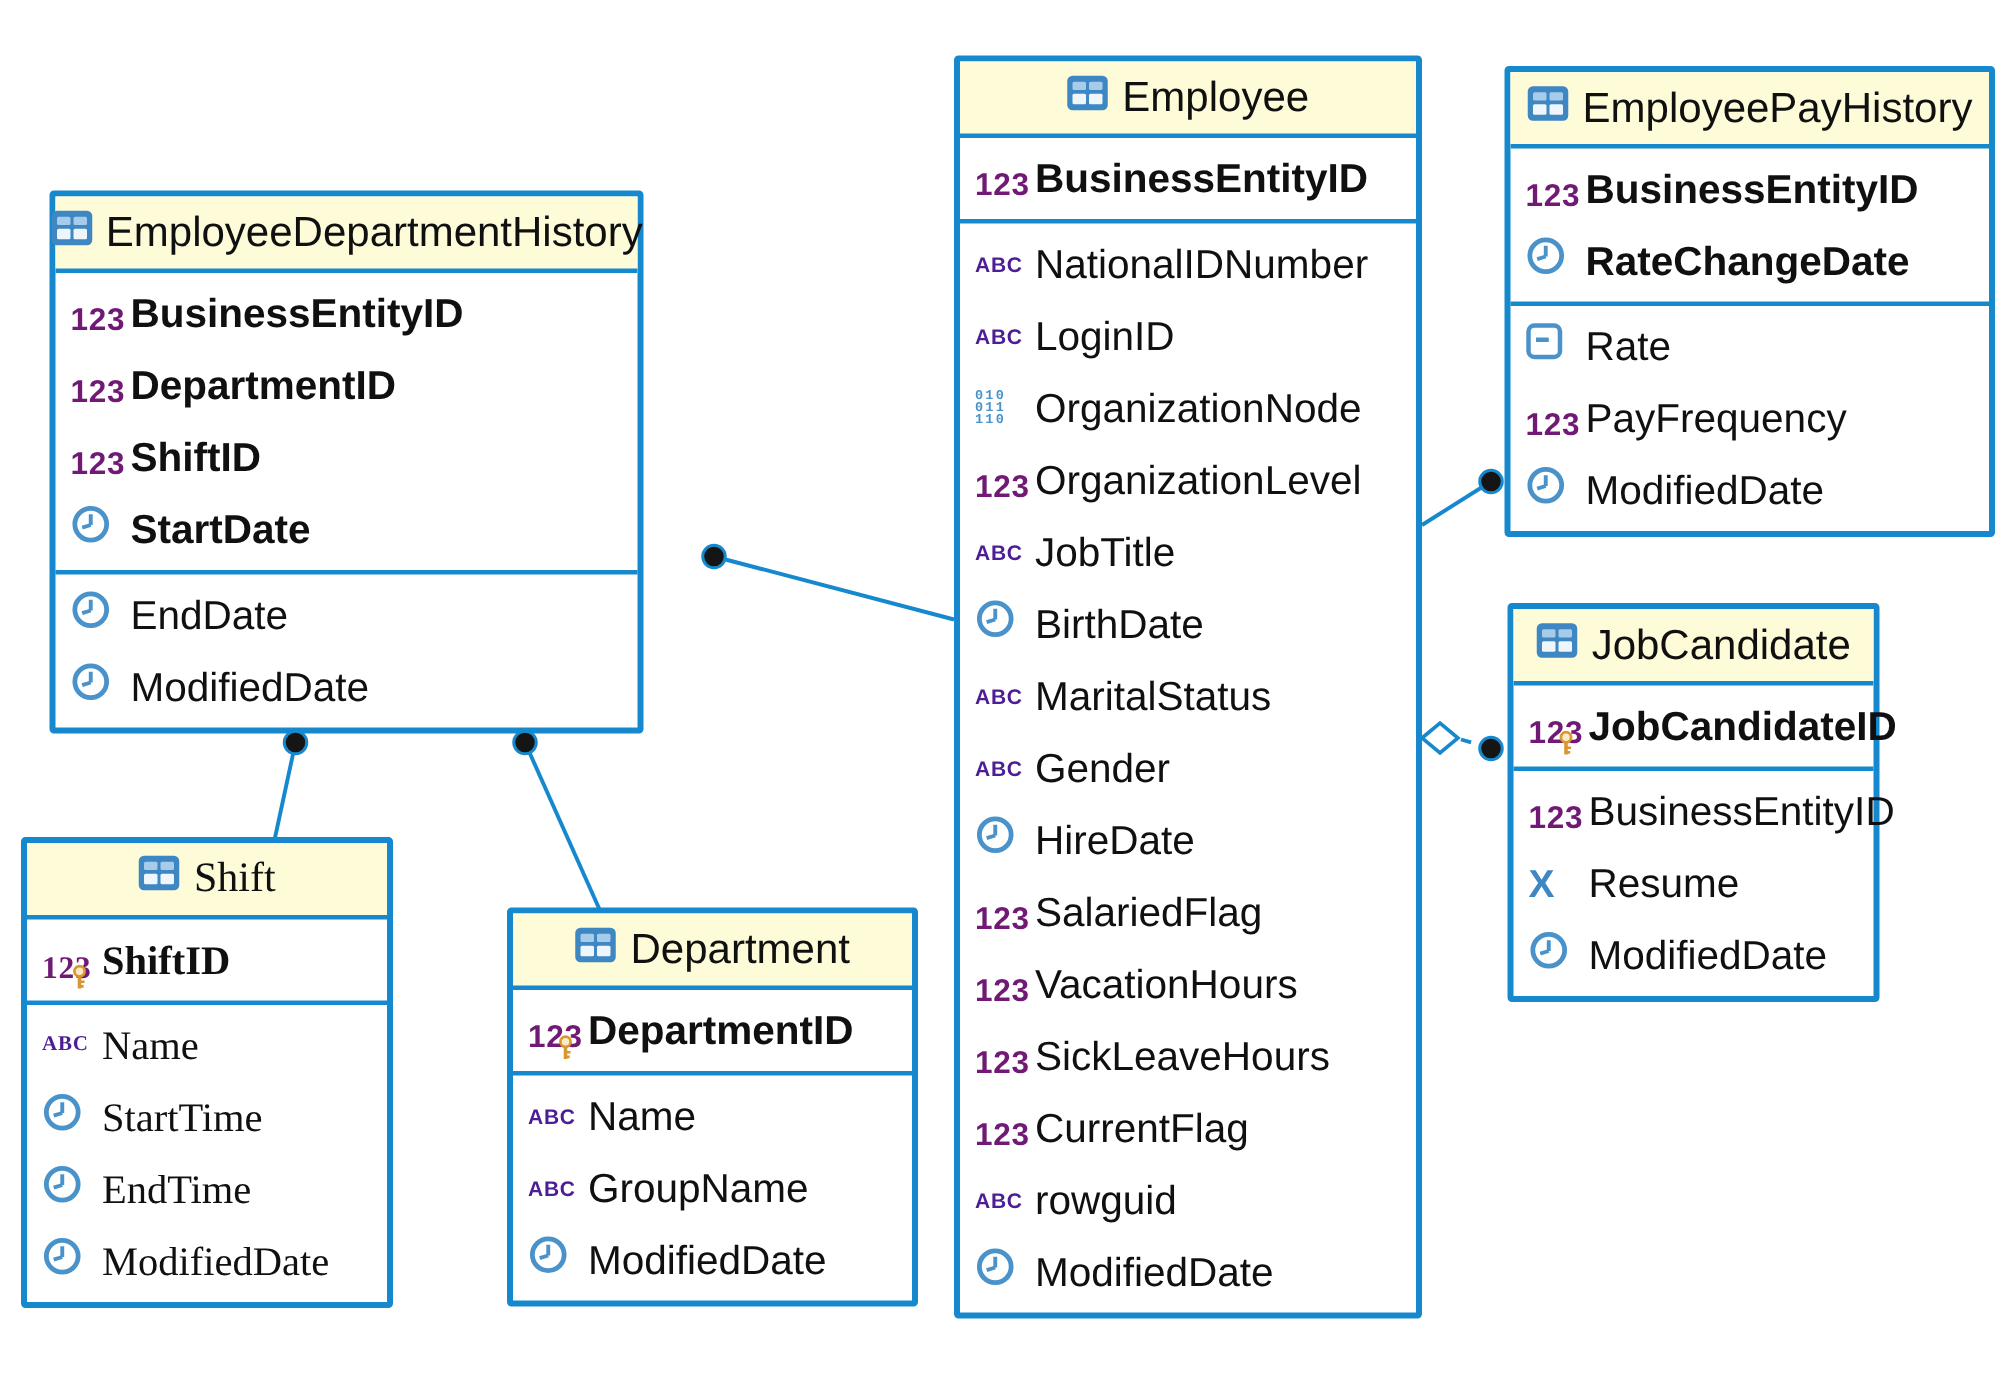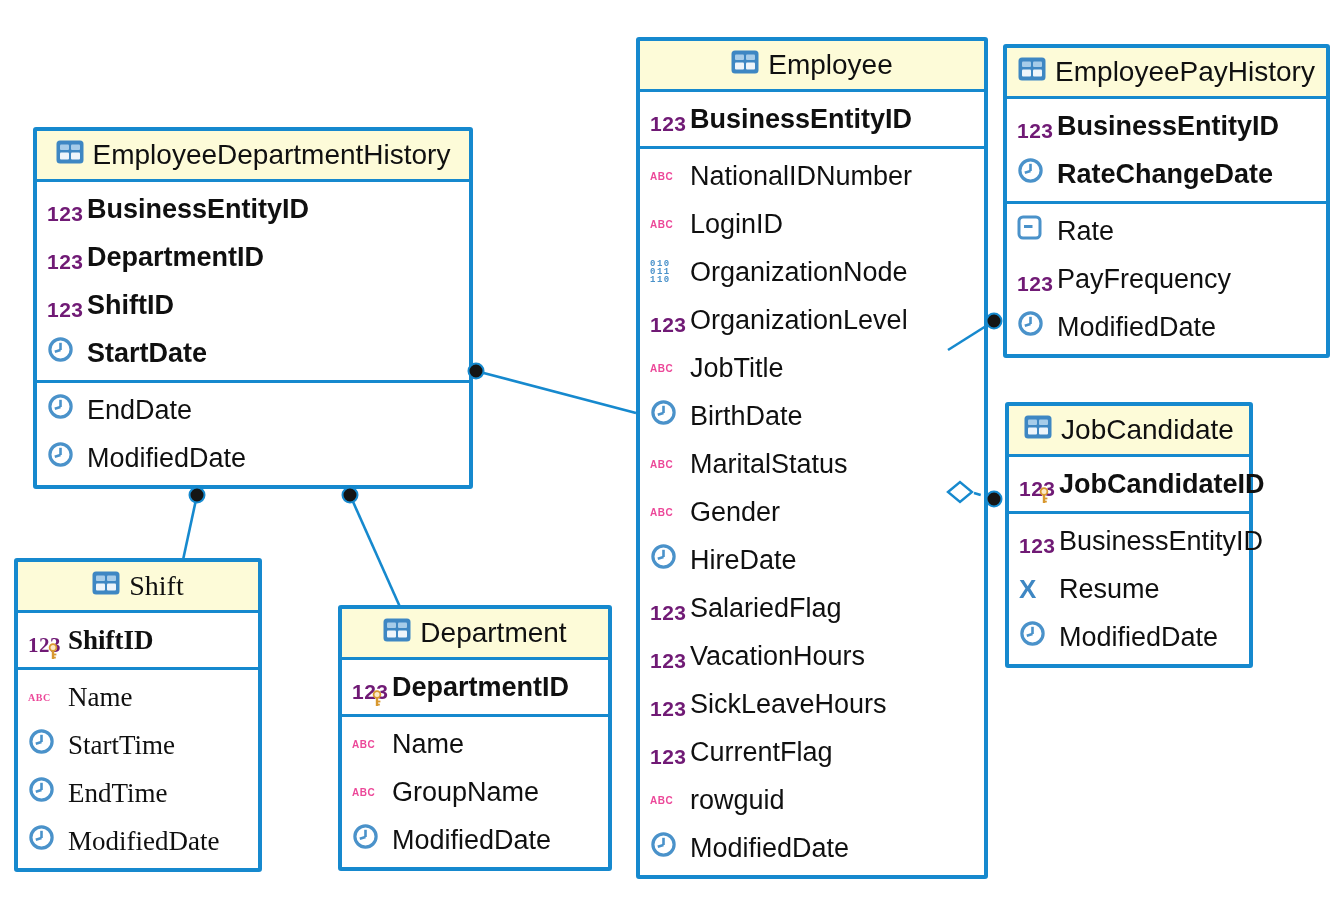--- a/index.html
+++ b/index.html
@@ -37,21 +37,21 @@
     color:#101010;
     white-space:nowrap;
   }
   .row.pk { font-weight:bold; }
   .icwrap {
     flex:0 0 40px; width:40px;
     display:flex; align-items:center;
     position:relative;
   }
   .ic-num { font-size:21px; font-weight:bold; color:#701a75; letter-spacing:0.5px;margin-top:10px; }
-  .ic-abc { font-size:10px; font-weight:bold; color:#ec4899; letter-spacing:0.5px; }
+  .ic-abc { font-size:14px; font-weight:bold; color:#4c1d95; letter-spacing:0.5px; }
   .ic-bin { font-size:9px; font-weight:bold; color:#4a92ca; line-height:8px; letter-spacing:1.5px;font-family:Liberation Mono, monospace; }
   .ic-bin span { display:block; }
   .ic-xml { font-size:26px; font-weight:bold; color:#3e87c3; line-height:26px; }
   .keyov { position:absolute; left:19px; top:13px; }
   #wires {
     position:absolute; left:0; top:0;
     width:1337px; height:917px;
     z-index:10;
     pointer-events:none;
   }
@@ -66,21 +66,21 @@
       <line x1="948" y1="350" x2="994" y2="321" stroke="#1689ce" stroke-width="2.6"></line>
       <circle cx="994" cy="321" r="7.5" fill="#151515" stroke="#1689ce" stroke-width="2"></circle>
       <line x1="974" y1="493" x2="988" y2="497" stroke="#1689ce" stroke-width="2.6" stroke-dasharray="7 6"></line>
       <polygon points="948,492 960,482 972,492 960,502" fill="#ffffff" stroke="#1689ce" stroke-width="2.4"></polygon>
       <circle cx="994" cy="499" r="7.5" fill="#151515" stroke="#1689ce" stroke-width="2"></circle>
       <line x1="197" y1="495" x2="183" y2="560" stroke="#1689ce" stroke-width="2.6"></line>
       <circle cx="197" cy="495" r="7.5" fill="#151515" stroke="#1689ce" stroke-width="2"></circle>
       <line x1="350" y1="495" x2="400" y2="607" stroke="#1689ce" stroke-width="2.6"></line>
       <circle cx="350" cy="495" r="7.5" fill="#151515" stroke="#1689ce" stroke-width="2"></circle>
     </svg>
-<div class="erd-table" style="left: 33px; top: 127px; width: 440px;">
+<div class="erd-table" style="left: 33px; top: 127px; width: 396px;">
       <div class="hdr">
         <span><svg width="28" height="24" viewBox="0 0 28 24">
             <rect x="0.5" y="0.5" width="27" height="23" rx="3.5" fill="#3e87c3"></rect>
             <rect x="4" y="4.5" width="9" height="5.5" rx="1" fill="#a6cce9"></rect>
             <rect x="15" y="4.5" width="9" height="5.5" rx="1" fill="#a6cce9"></rect>
             <rect x="4" y="12.5" width="9" height="7" rx="1" fill="#eef5fb"></rect>
             <rect x="15" y="12.5" width="9" height="7" rx="1" fill="#eef5fb"></rect>
           </svg></span>
         <span>EmployeeDepartmentHistory</span>
       </div>
@@ -130,21 +130,21 @@
             <span><svg width="27" height="27" viewBox="0 0 27 27">
                 <circle cx="13.5" cy="13.5" r="10.6" fill="none" stroke="#4a92ca" stroke-width="3.2"></circle>
                 <line x1="13.5" y1="14" x2="13.5" y2="6.8" stroke="#4a92ca" stroke-width="2.6"></line>
                 <line x1="13.5" y1="14" x2="7.8" y2="15.8" stroke="#4a92ca" stroke-width="2.6"></line>
               </svg></span>
           </span>
           <span>ModifiedDate</span>
         </div>
       </div>
     </div>
-    <div class="erd-table" style="left: 636px; top: 37px; width: 352px; text-align: center;">
+    <div class="erd-table" style="left: 636px; top: 37px; width: 312px; text-align: center;">
       <div class="hdr">
         <span><svg width="28" height="24" viewBox="0 0 28 24">
             <rect x="0.5" y="0.5" width="27" height="23" rx="3.5" fill="#3e87c3"></rect>
             <rect x="4" y="4.5" width="9" height="5.5" rx="1" fill="#a6cce9"></rect>
             <rect x="15" y="4.5" width="9" height="5.5" rx="1" fill="#a6cce9"></rect>
             <rect x="4" y="12.5" width="9" height="7" rx="1" fill="#eef5fb"></rect>
             <rect x="15" y="12.5" width="9" height="7" rx="1" fill="#eef5fb"></rect>
           </svg></span>
         <span>Employee</span>
       </div>

